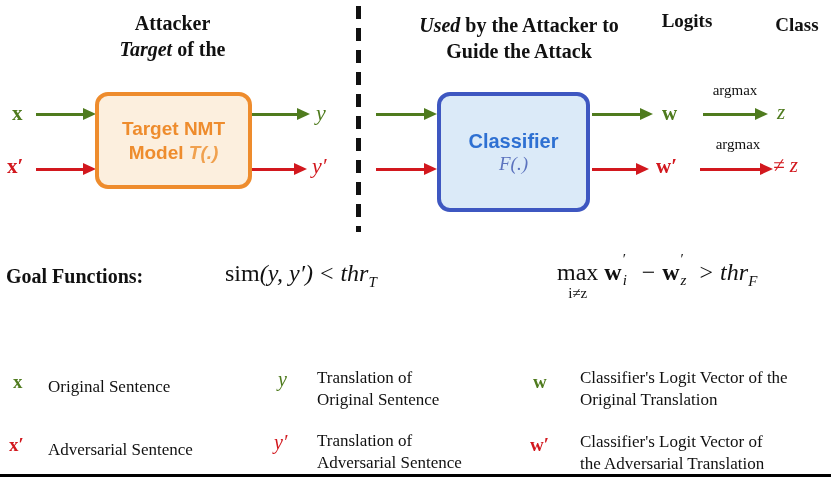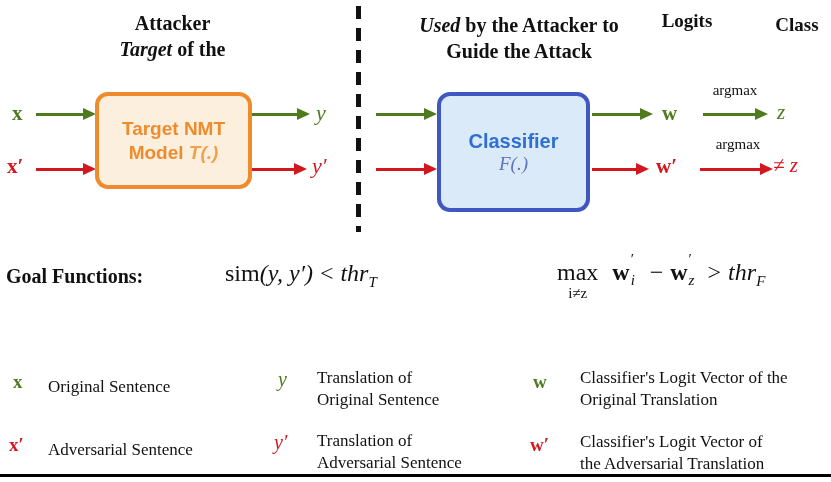--- a/index.html
+++ b/index.html
@@ -45,21 +45,21 @@
   .b{font-weight:bold}
   .it{font-style:italic}
   .green{color:var(--green)}
   .red{color:var(--red)}
   .argmax{position:absolute;font-size:15px;color:var(--ink);text-align:center}
 
   .goal-label{position:absolute;font-weight:bold;font-size:20px;color:var(--ink);white-space:nowrap}
   .formula{position:absolute;font-size:24px;color:var(--ink);white-space:nowrap}
   .formula sub{font-size:15px;font-style:italic}
   .op{margin:0 7px}
-  .maxstack{display:inline-flex;flex-direction:column;align-items:center;margin-right:14px}
+  .maxstack{display:inline-flex;flex-direction:column;align-items:center;margin-right:6px}
   .maxstack .under{font-size:15px;line-height:14px}
   .wsym{font-weight:bold}
   .ps{position:relative;display:inline-block;width:13px;height:1em;vertical-align:baseline}
   .ps .pr{position:absolute;left:1px;top:-5px;font-size:15px}
   .ps .sb{position:absolute;left:1px;bottom:-9px;font-size:15px;font-style:italic}
 
   .lsym{position:absolute;font-size:19px;font-weight:bold;white-space:nowrap}
   .lsym.itv{font-weight:normal;font-style:italic;font-size:20px}
   .ltxt{position:absolute;font-size:17px;line-height:22px;color:var(--ink);white-space:nowrap}
 

